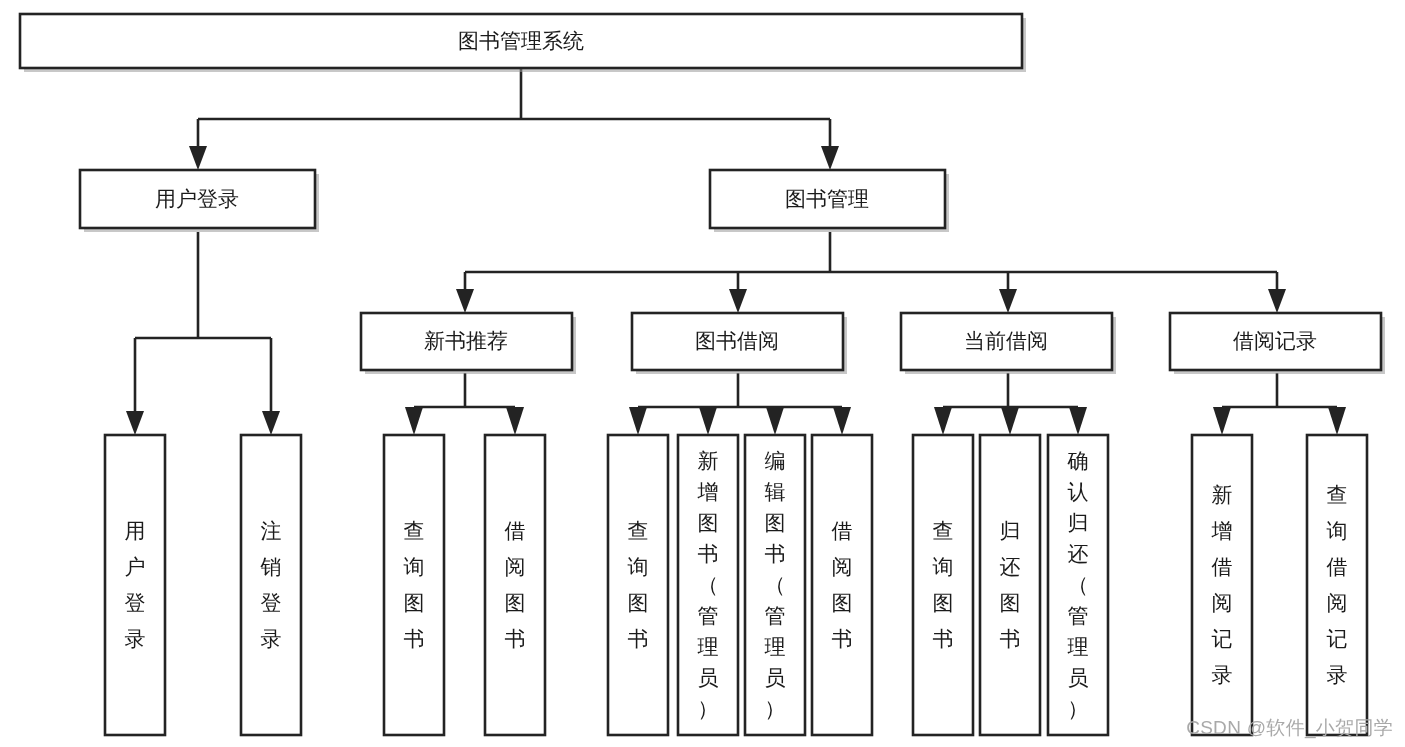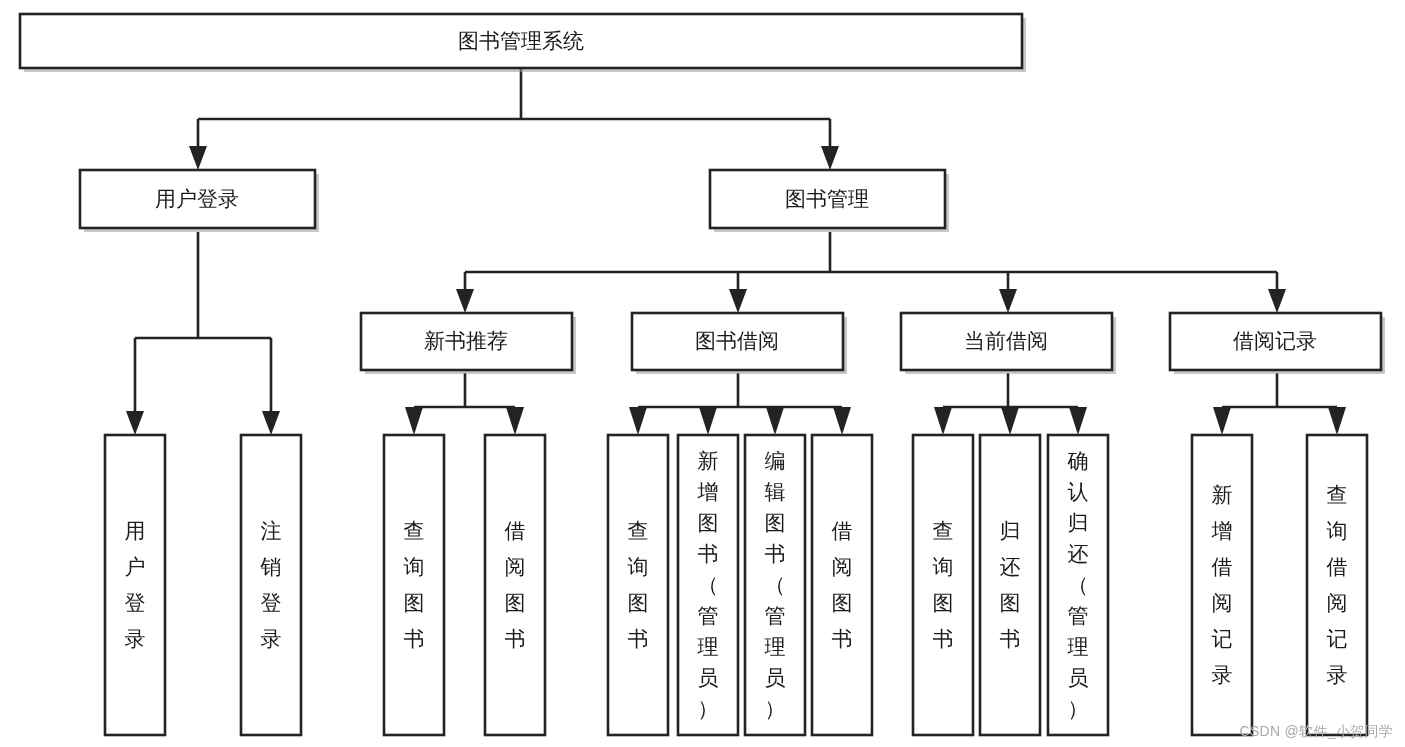--- a/index.html
+++ b/index.html
@@ -58,21 +58,21 @@
     font-family: "Liberation Sans", "DejaVu Sans", sans-serif;
     font-size: 21px;
     fill: #1b1b1b;
     text-anchor: middle;
   }
   .watermark-text {
     position: absolute;
     right: 12px;
     bottom: 6px;
     font-family: "Liberation Sans", "DejaVu Sans", sans-serif;
-    font-size: 14px;
+    font-size: 19px;
     color: #a9a9a9;
     white-space: nowrap;
     letter-spacing: 0.3px;
     user-select: none;
   }
 </style>
 </head>
 <body>
 
 <div id="diagram-root">

